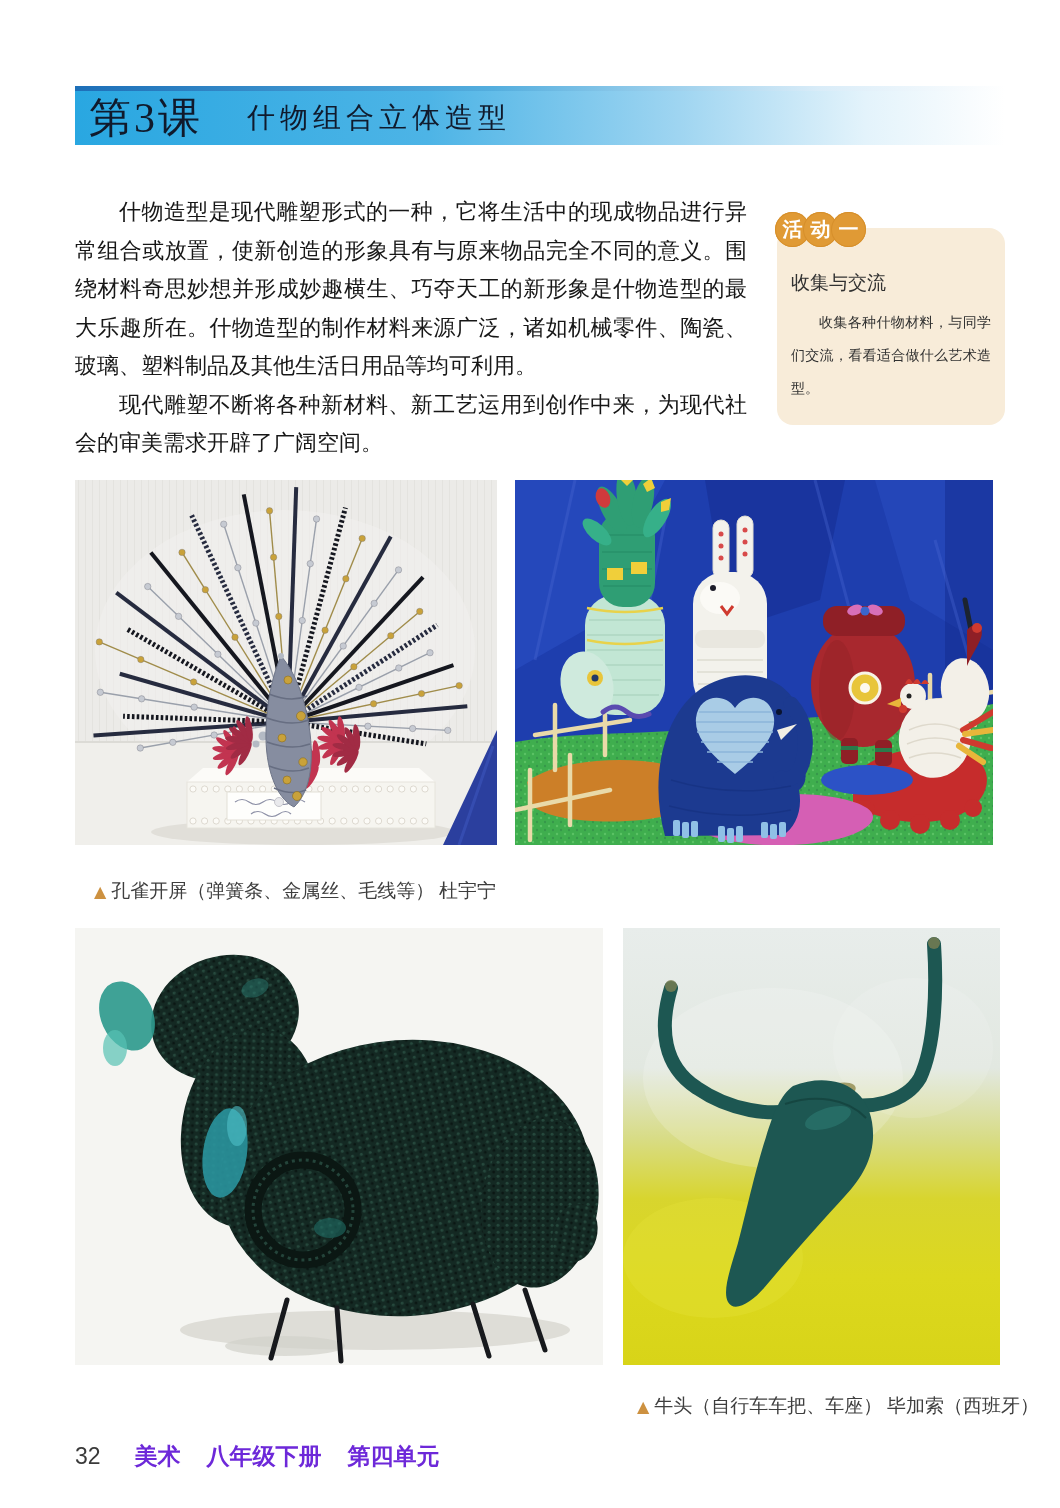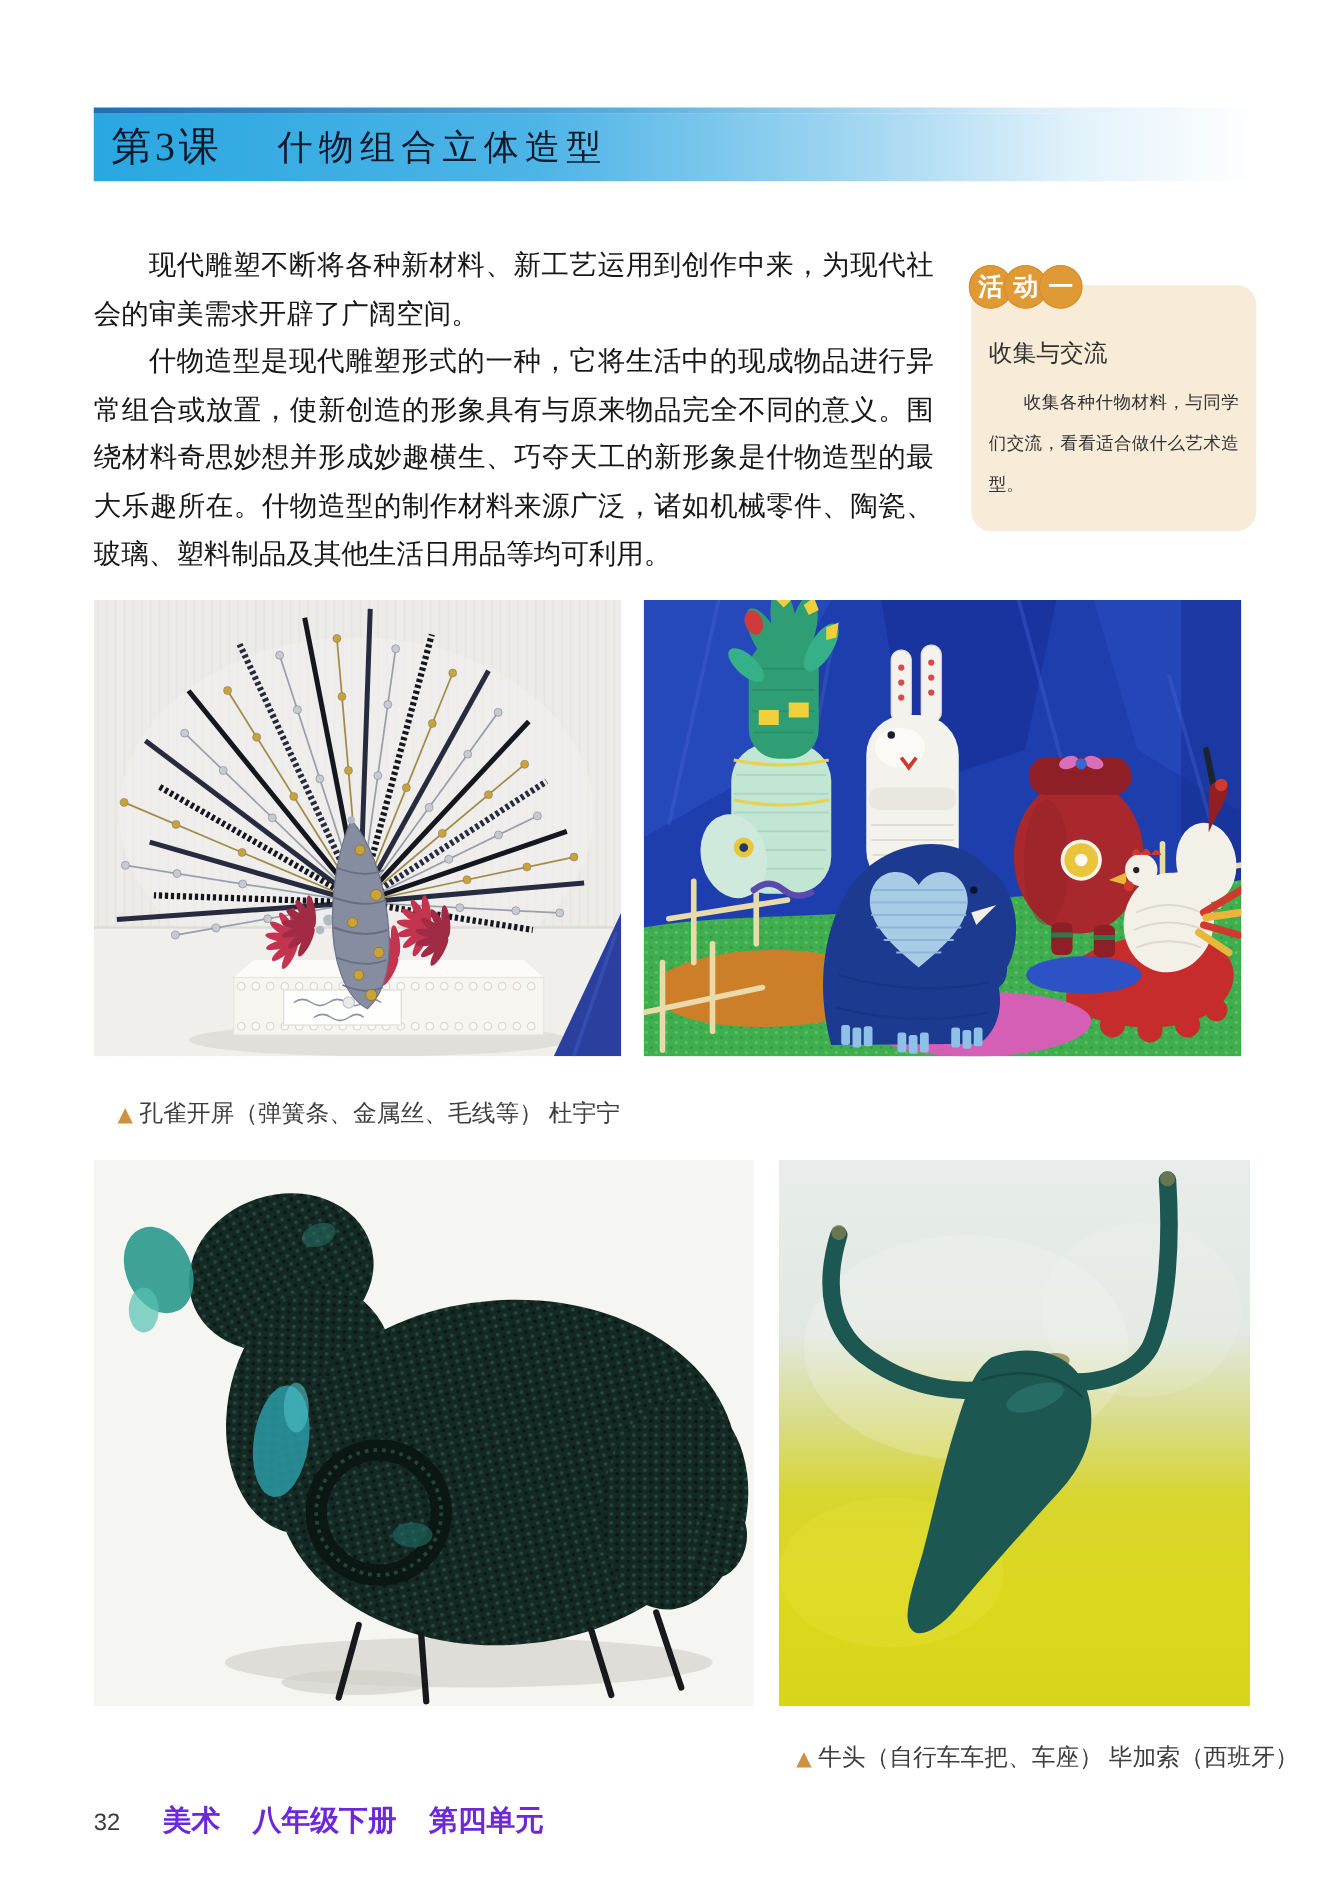--- a/index.html
+++ b/index.html
@@ -5,21 +5,21 @@
   html,body{margin:0;padding:0;background:#fff;}
   .page{position:relative;width:1060px;height:1508px;background:#fff;overflow:hidden;
         font-family:"Liberation Serif","DejaVu Serif",serif;}
   
   .banner{position:absolute;left:75px;top:86px;width:930px;height:59px;}
   .banner-topline{position:absolute;top:0;left:0;right:0;height:5px;
       background:linear-gradient(90deg,#1d6fb8 0%,#54aede 45%,#d9ecf8 80%,#ffffff 100%);}
   .banner-main{position:absolute;top:5px;left:0;right:0;bottom:0;display:flex;align-items:center;
       padding-left:14px;box-sizing:border-box;
       background:linear-gradient(90deg,#29a7e1 0%,#4db4e6 38%,#9fd5f1 65%,#e3f3fb 85%,#ffffff 100%);}
-  .lesson-number{font-size:32px;color:#101a2c;letter-spacing:3px;}
+  .lesson-number{font-size:42px;color:#101a2c;letter-spacing:3px;}
   .lesson-title{font-size:28px;color:#101a2c;margin-left:44px;letter-spacing:5px;}
   
   .intro{position:absolute;left:75px;top:193px;width:672px;font-size:22px;line-height:38.5px;
       color:#171717;text-align:justify;}
   .intro p{margin:0;text-indent:2em;}
   
   .activity{position:absolute;left:777px;top:228px;width:228px;background:#f8ecd9;border-radius:16px;
       padding:42px 14px 20px 14px;box-sizing:border-box;}
   .badge{position:absolute;top:-16px;left:-2px;display:flex;}
   .badge span{width:35px;height:35px;border-radius:50%;background:#e09a35;color:#fff;
@@ -30,39 +30,39 @@
   .act-body{font-size:14px;line-height:33px;color:#313131;text-indent:2em;margin:0;text-align:justify;}
   
   .fig{position:absolute;}
   .fig svg{display:block;}
   .caption{position:absolute;font-size:19px;color:#3e3e3e;white-space:pre;}
   .caption .tri{color:#cd9140;font-size:16px;margin-right:5px;
       font-family:"DejaVu Sans","Liberation Sans",sans-serif;}
   
   .footer{position:absolute;left:75px;top:1425px;display:flex;align-items:baseline;
       font-family:"Liberation Sans","DejaVu Sans",sans-serif;}
-  .page-num{font-size:19px;color:#3a3a3a;margin-right:34px;}
+  .page-num{font-size:23px;color:#3a3a3a;margin-right:34px;}
   .footer .seg{font-size:23px;font-weight:bold;color:#6d28d9;margin-right:26px;margin-top:16px;}
 </style>
 </head>
 <body>
 
 <div class="page">
 
   <header class="banner">
     <div class="banner-topline"></div>
     <div class="banner-main">
       <span class="lesson-number">第3课</span>
       <span class="lesson-title">什物组合立体造型</span>
     </div>
   </header>
 
   <section class="intro">
+    <p>什物造型是现代雕塑形式的一种，它将生活中的现成物品进行异常组合或放置，使新创造的形象具有与原来物品完全不同的意义。围绕材料奇思妙想并形成妙趣横生、巧夺天工的新形象是什物造型的最大乐趣所在。什物造型的制作材料来源广泛，诸如机械零件、陶瓷、玻璃、塑料制品及其他生活日用品等均可利用。</p>
     <p>现代雕塑不断将各种新材料、新工艺运用到创作中来，为现代社会的审美需求开辟了广阔空间。</p>
-    <p>什物造型是现代雕塑形式的一种，它将生活中的现成物品进行异常组合或放置，使新创造的形象具有与原来物品完全不同的意义。围绕材料奇思妙想并形成妙趣横生、巧夺天工的新形象是什物造型的最大乐趣所在。什物造型的制作材料来源广泛，诸如机械零件、陶瓷、玻璃、塑料制品及其他生活日用品等均可利用。</p>
   </section>
 
   <aside class="activity">
     <div class="badge">
       <span>活</span>
       <span>动</span>
       <span>一</span>
     </div>
     <div class="act-title">收集与交流</div>
     <p class="act-body">收集各种什物材料，与同学们交流，看看适合做什么艺术造型。</p>

